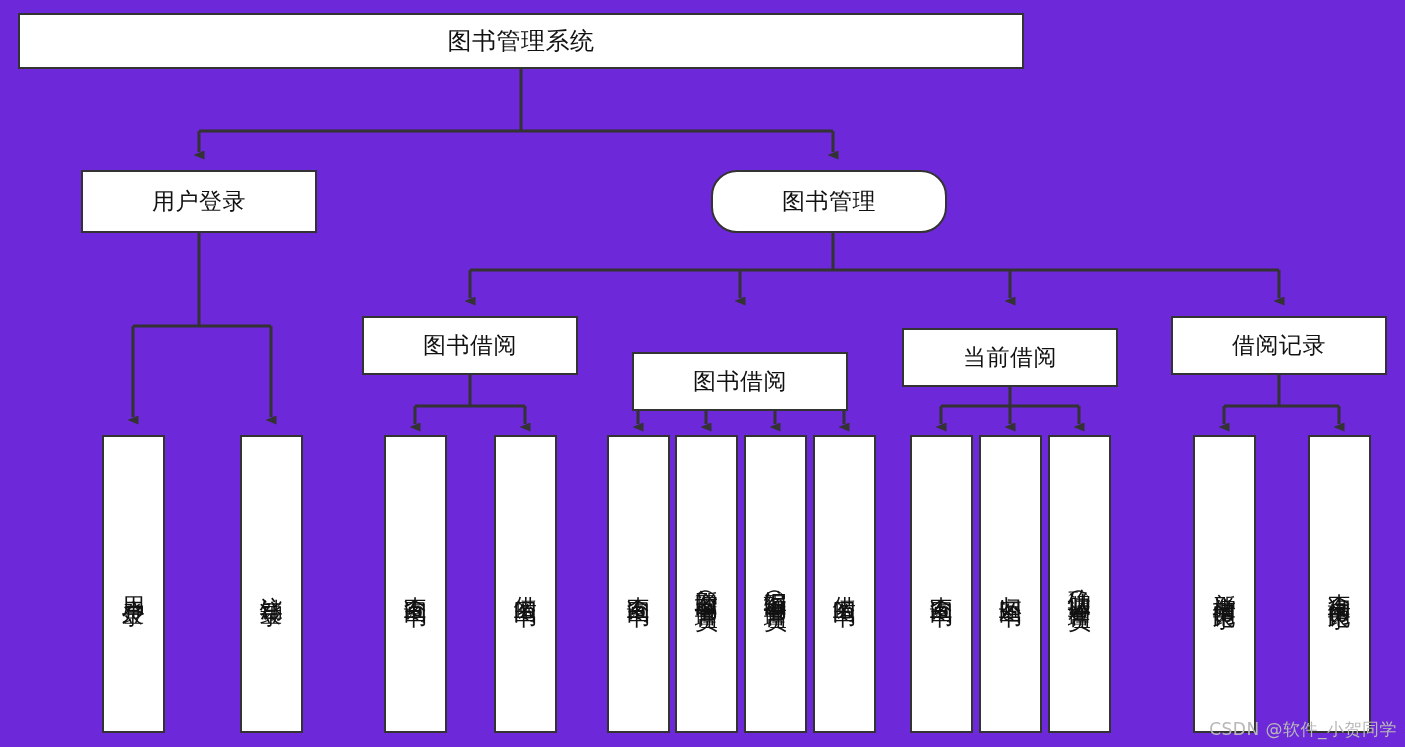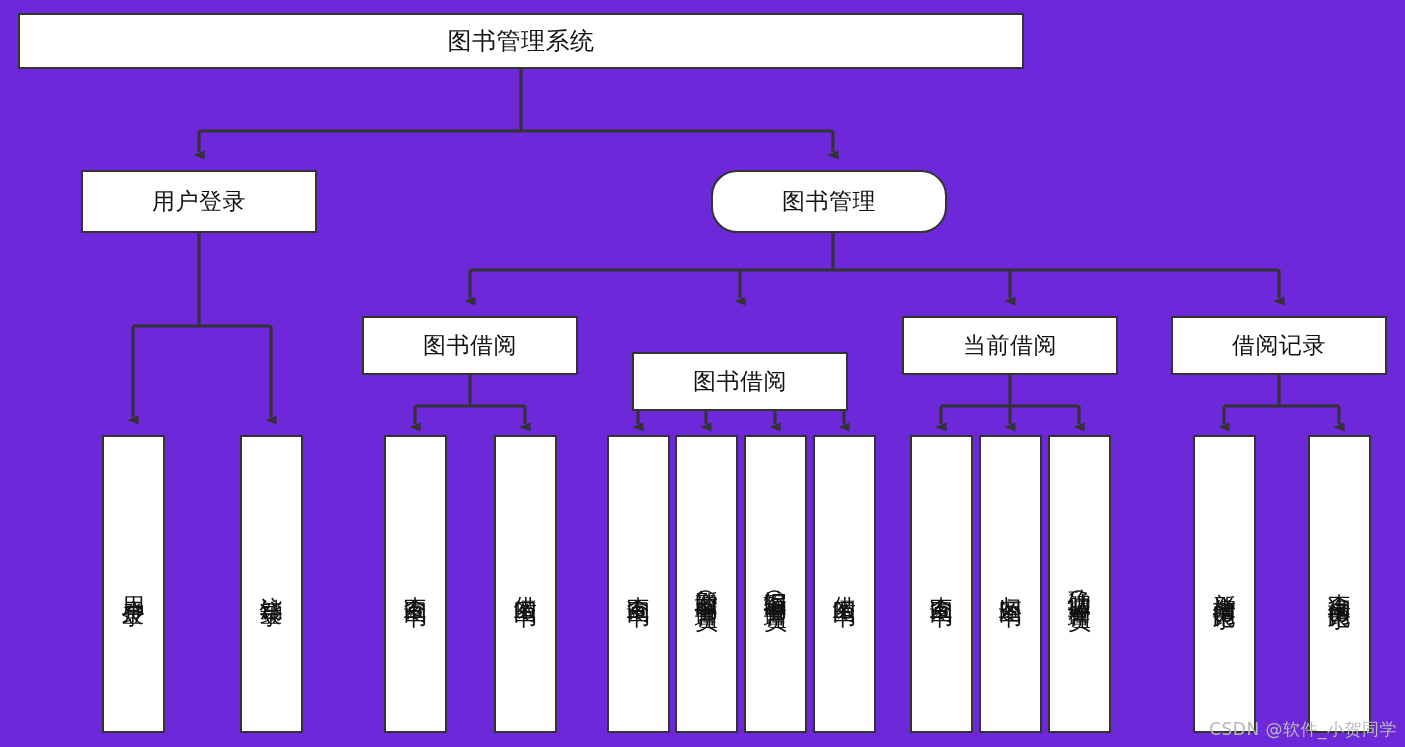--- a/index.html
+++ b/index.html
@@ -130,21 +130,21 @@
   <div class="node horiz" style="left:711px; top:170px; width:236px; height:63px;border-radius:26px;">
     <span>图书管理</span>
   </div>
 
   <div class="node horiz" style="left:362px; top:316px; width:216px; height:59px;">
     <span>图书借阅</span>
   </div>
   <div class="node horiz" style="left:632px; top:316px; width:216px; height:59px;margin-top:36px;">
     <span>图书借阅</span>
   </div>
-  <div class="node horiz" style="left:902px; top:316px; width:216px; height:59px;">
+  <div class="node horiz" style="left:902px; top:328px; width:216px; height:59px;">
     <span>当前借阅</span>
   </div>
   <div class="node horiz" style="left:1171px; top:316px; width:216px; height:59px;">
     <span>借阅记录</span>
   </div>
 
   <div class="node vert" style="left:102px; top:435px; width:63px; height:298px;">
     <span class="vtext">用户登录</span>
   </div>
   <div class="node vert" style="left:240px; top:435px; width:63px; height:298px;">

